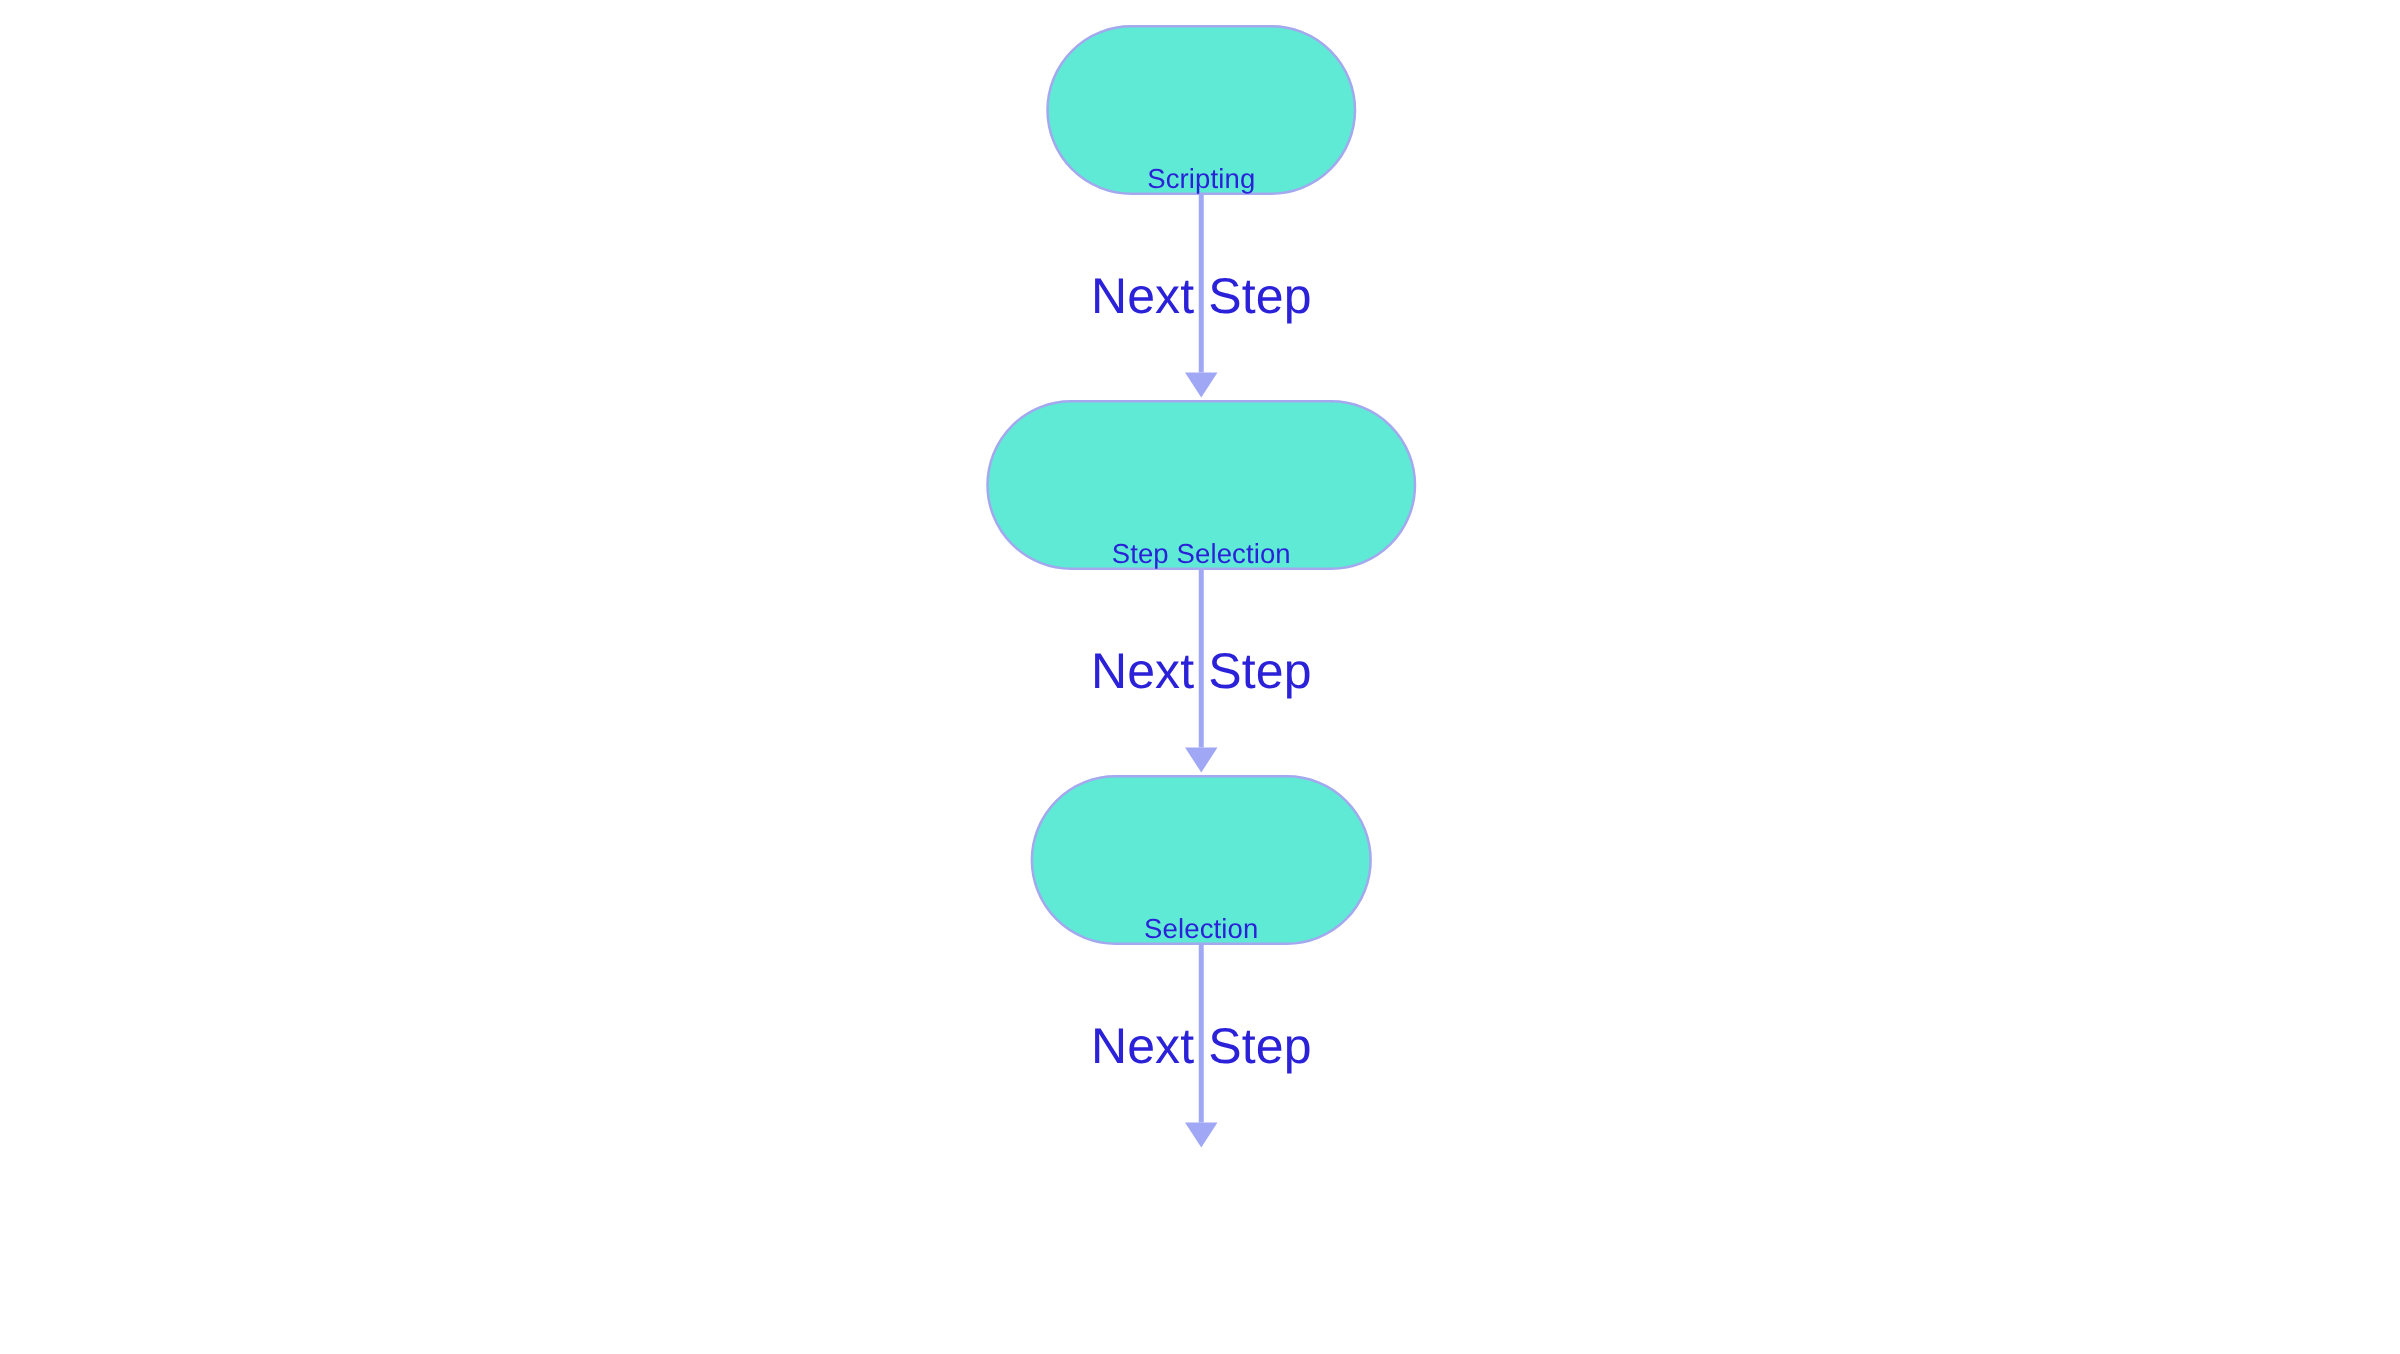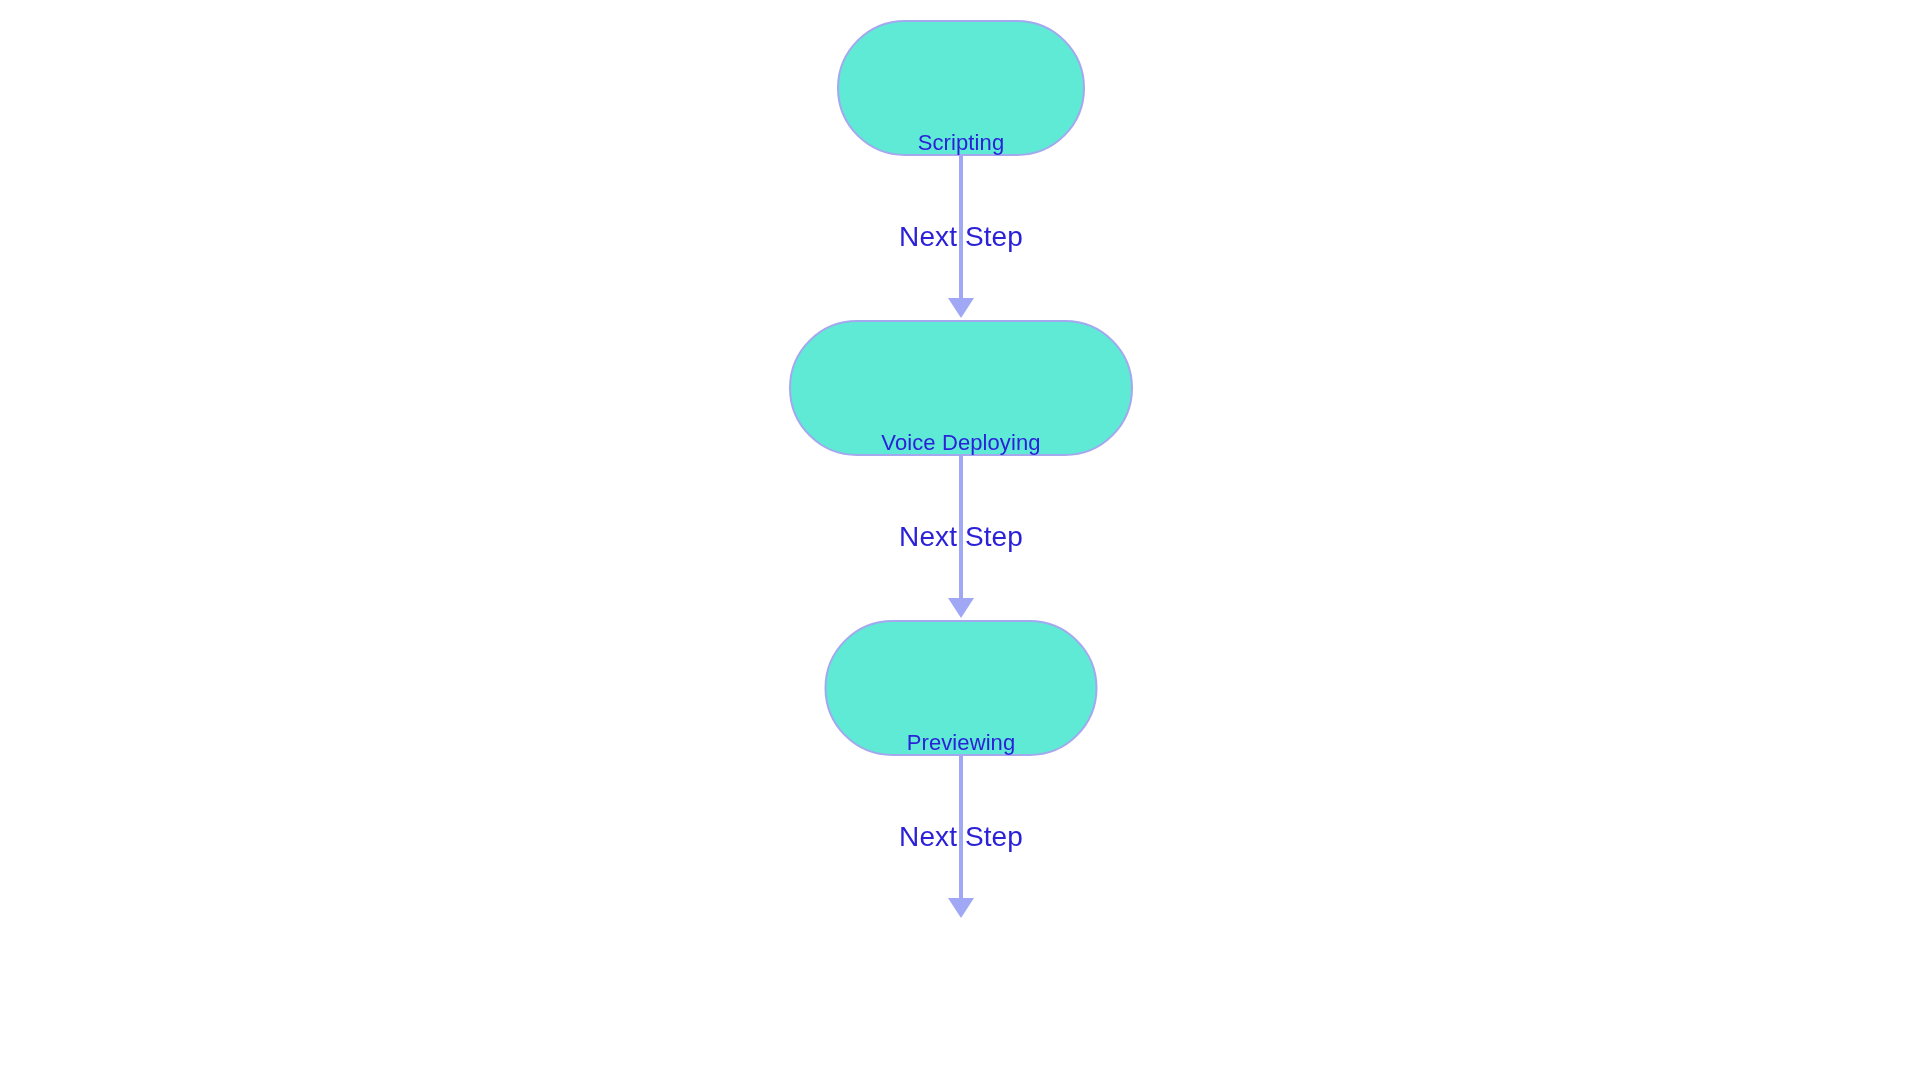--- a/index.html
+++ b/index.html
@@ -43,21 +43,21 @@
     border-left: 13px solid transparent;
     border-right: 13px solid transparent;
     border-top: 20px solid #a0a8f5;
     transform: translateX(-50%);
   }
 
   .edge-label {
     position: absolute;
     transform: translate(-50%, -50%);
     color: #2b21d8;
-    font-size: 28px;
+    font-size: 40px;
     line-height: 1;
     white-space: nowrap;
     letter-spacing: .1px;
   }
 
   
   .node {
     position: absolute;
     transform: translate(-50%, -50%);
     display: flex;
@@ -93,21 +93,21 @@
     <div class="edge-line" style="left:961px; top:756px; height:142px;"></div>
     <div class="edge-arrow" style="left:961px; top:898px;"></div>
     <div class="edge-label" style="left:961px; top:837px;">Next Step</div>
   </div>
 
   <div class="node" style="left:961px; top:88px; width:248px; height:136px;">
     <span class="node-label">Scripting</span>
   </div>
 
   <div class="node" style="left:961px; top:388px; width:344px; height:136px;">
-    <span class="node-label">Voice Deploying</span>
+    <span class="node-label">Step Selection</span>
   </div>
 
   <div class="node" style="left:961px; top:688px; width:273px; height:136px;">
-    <span class="node-label">Previewing</span>
+    <span class="node-label">Selection</span>
   </div>
 
 
 </div>
 
 </body></html>

